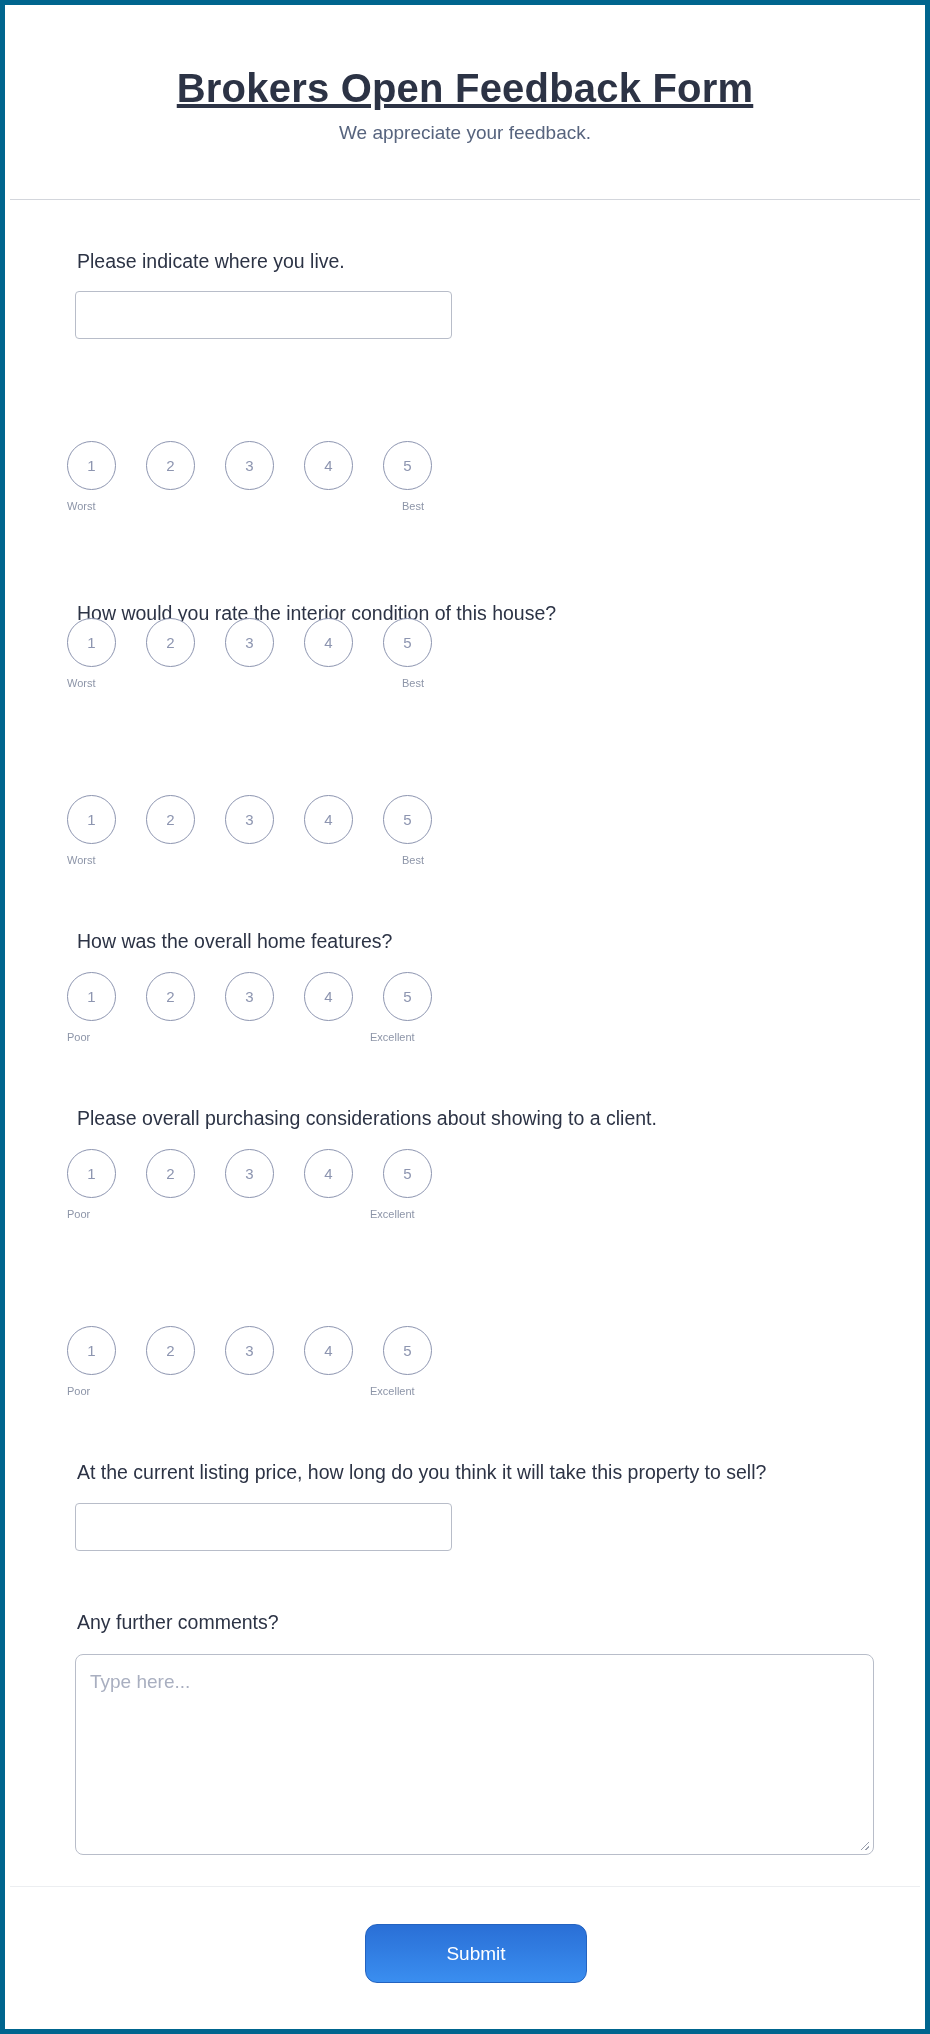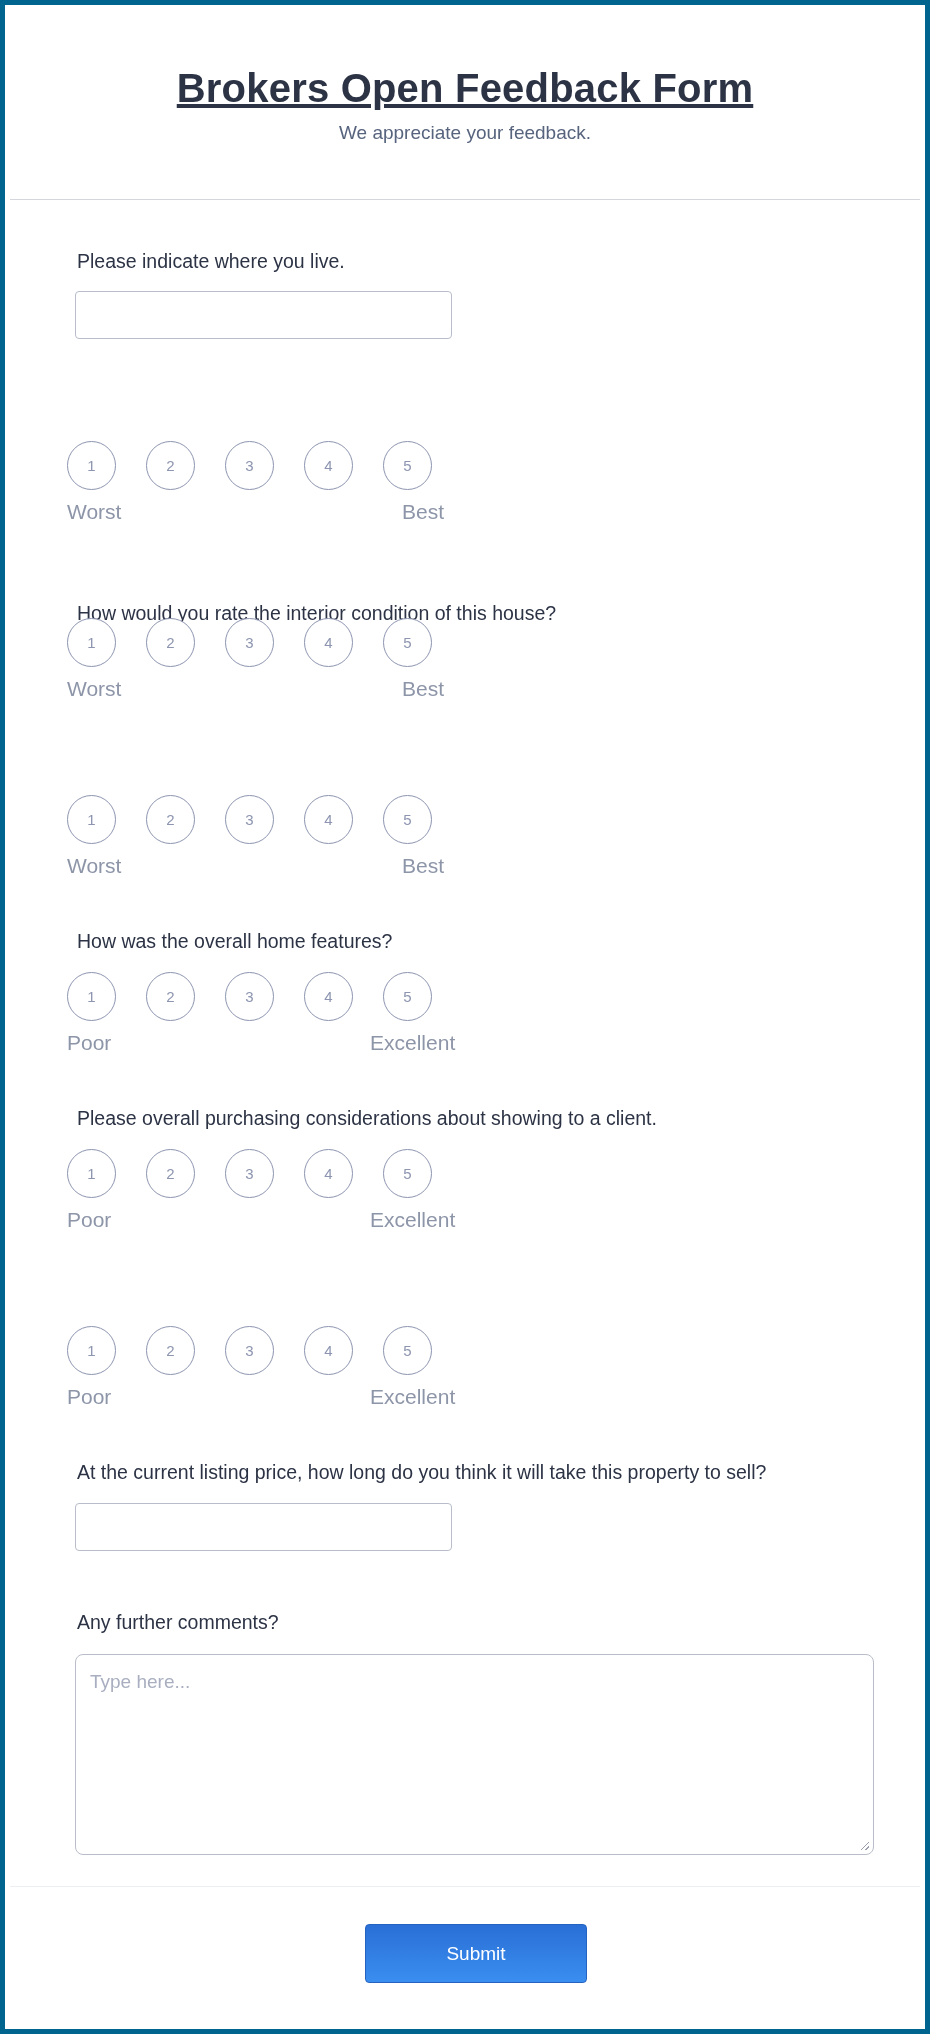--- a/index.html
+++ b/index.html
@@ -49,21 +49,21 @@
   .circle {
     position: absolute; top: 0;
     width: 49px; height: 49px; box-sizing: border-box;
     border: 1px solid #8d95b0; border-radius: 50%;
     display: flex; align-items: center; justify-content: center;
     font-size: 15px; color: #8d95b0;
     background: #fff; cursor: pointer;
   }
   .cap {
     position: absolute; top: 59px;
-    font-size: 21px; color: #8d95a8;
+    font-size: 11px; color: #8d95a8;
     white-space: nowrap;
   }
   .cap-left { left: 0; }
   .textarea {
     position: absolute; left: 70px; top: 1649px;
     width: 799px; height: 201px; box-sizing: border-box;
     border: 1px solid #b8bdc9; border-radius: 8px;
     background: #fff;
   }
   .placeholder {
@@ -77,21 +77,21 @@
       linear-gradient(135deg, transparent 45%, #9aa0ae 45%, #9aa0ae 55%, transparent 55%),
       linear-gradient(135deg, transparent 75%, #9aa0ae 75%, #9aa0ae 85%, transparent 85%);
   }
   .footer-divider {
     position: absolute; left: 5px; right: 5px; top: 1881px;
     height: 1px; background: #eceef1;
   }
   .submit {
     position: absolute; left: 360px; top: 1919px;
     width: 222px; height: 59px; box-sizing: border-box;
-    border: 1px solid #2463c0; border-radius: 4px;
+    border: 1px solid #2463c0; border-radius: 12px;
     background: linear-gradient(#2a6fd6, #3a8ef0);
     color: #fff; font-size: 19px;
     display: flex; align-items: center; justify-content: center;
     cursor: pointer;
     font-family: "Liberation Sans", "DejaVu Sans", sans-serif;
   }
 </style>
 </head>
 <body>
 

